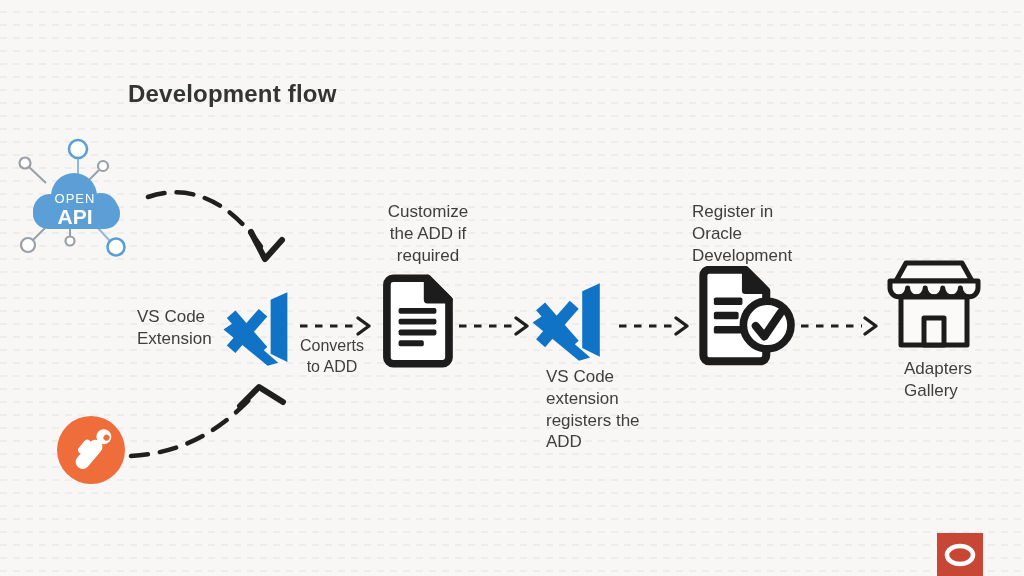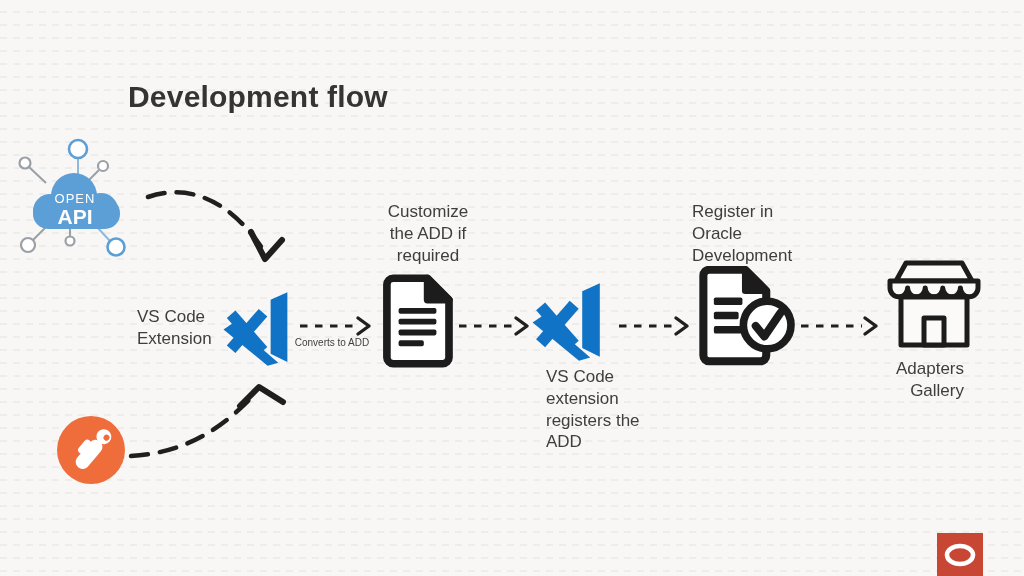--- a/index.html
+++ b/index.html
@@ -6,31 +6,31 @@
   .slide{
     position:relative;width:1024px;height:576px;overflow:hidden;
     background-color:#f8f7f5;
     background-image:
       repeating-linear-gradient(180deg,#f8f7f5 0 11px, rgba(248,247,245,0) 11px 13px),
       repeating-linear-gradient(90deg, rgba(110,104,98,0.07) 0 7px, rgba(110,104,98,0) 7px 13px);
     font-family:"Liberation Sans",sans-serif;
   }
   .title{
     position:absolute;left:128px;top:80px;margin:0;
-    font-size:30px;font-weight:bold;color:#343434;letter-spacing:.2px;
+    font-size:24px;font-weight:bold;color:#343434;letter-spacing:.2px;
   }
   .label{
     position:absolute;font-size:17px;line-height:1.28;color:#3e3e3e;
   }
   .lbl-vscode1{left:137px;top:306px;width:88px;}
-  .lbl-converts{left:292px;top:336px;width:80px;font-size:10px;line-height:1.3;text-align:center;}
+  .lbl-converts{left:292px;top:336px;width:80px;font-size:16px;line-height:1.3;text-align:center;}
   .lbl-doc{left:376px;top:201px;width:104px;text-align:center;}
   .lbl-vscode2{left:546px;top:366px;width:98px;}
   .lbl-register{left:692px;top:201px;width:112px;}
-  .lbl-gallery{left:864px;top:358px;width:100px;text-align:right;}
+  .lbl-gallery{left:904px;top:358px;width:100px;text-align:left;}
   .lbl-postman{left:52px;top:488px;width:104px;}
   .icon{position:absolute;}
   .icon-openapi{left:8px;top:136px;}
   .icon-postman{left:55px;top:414px;}
   .icon-vscode1{left:222px;top:288px;}
   .icon-doc{left:377px;top:272px;}
   .icon-vscode2{left:531px;top:279px;}
   .icon-register{left:686px;top:266px;}
   .icon-store{left:884px;top:260px;}
   .arrows{position:absolute;left:0;top:0;}

